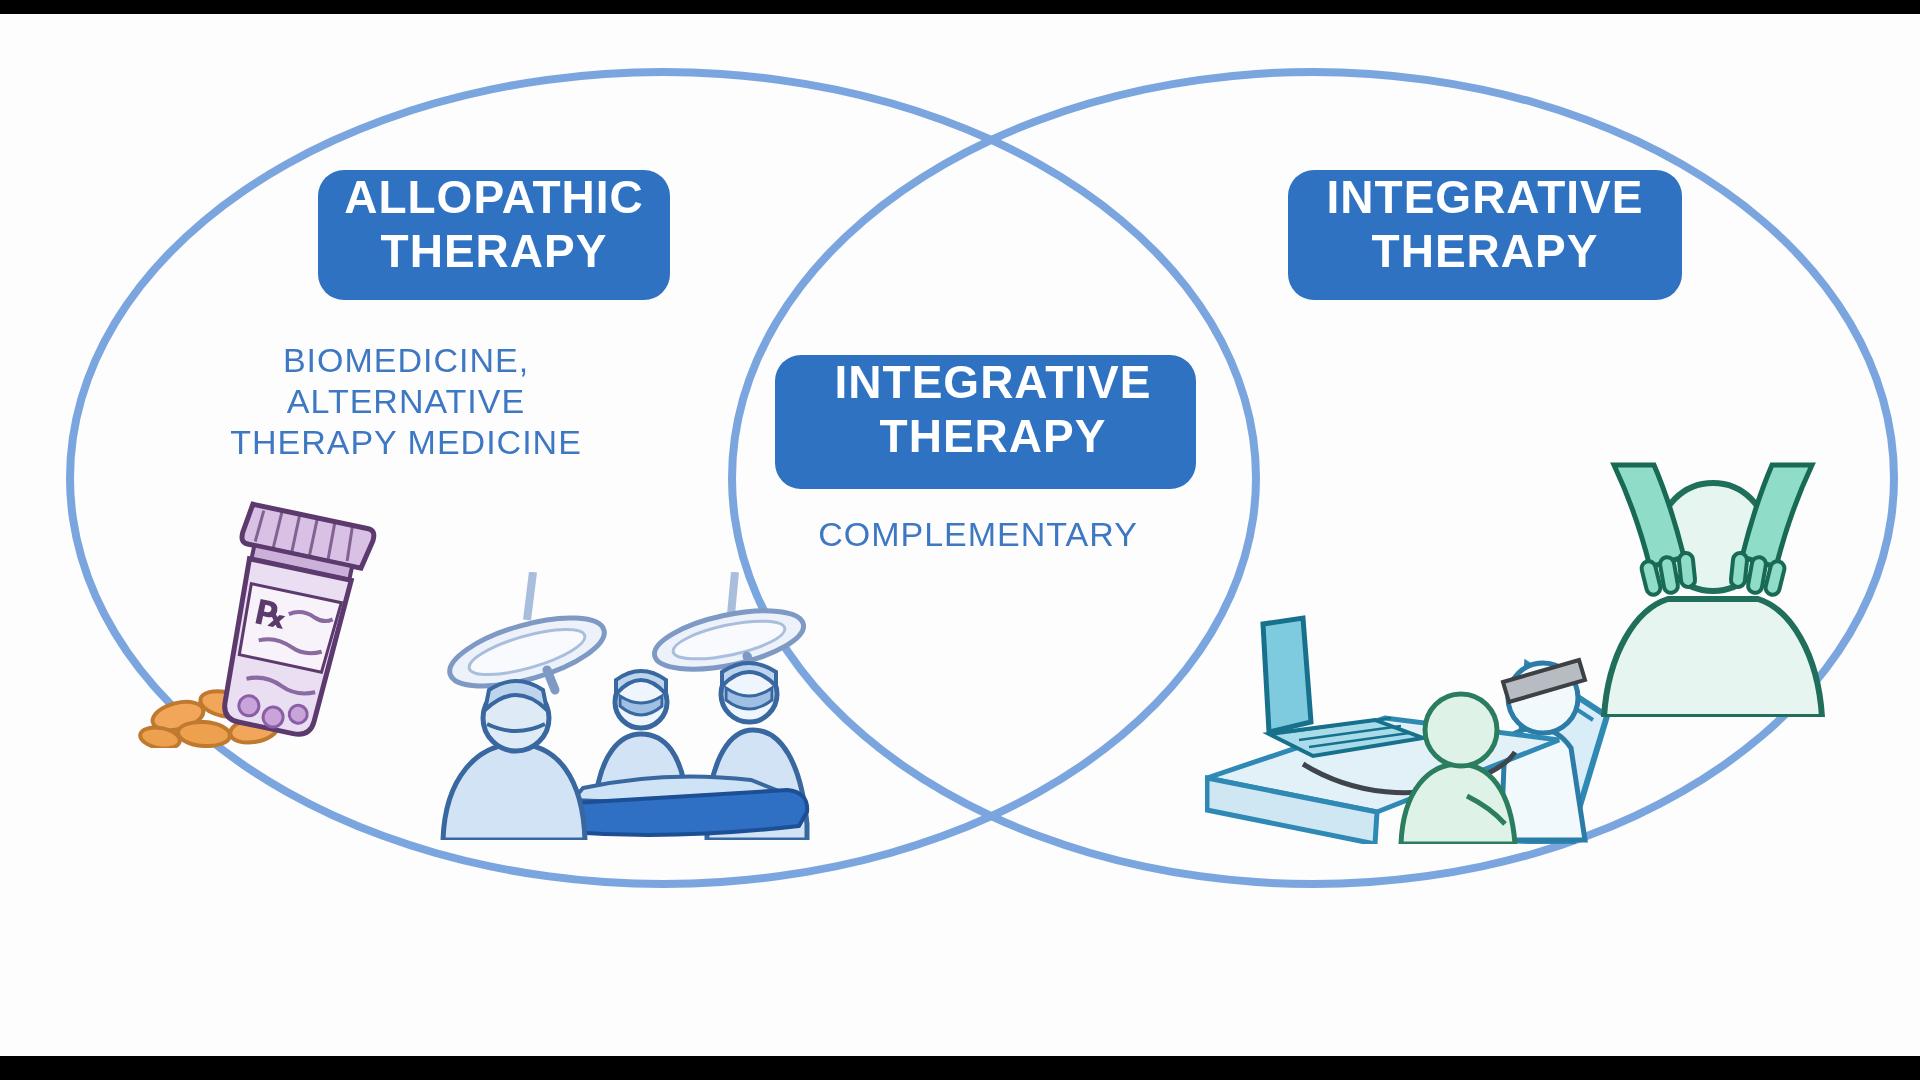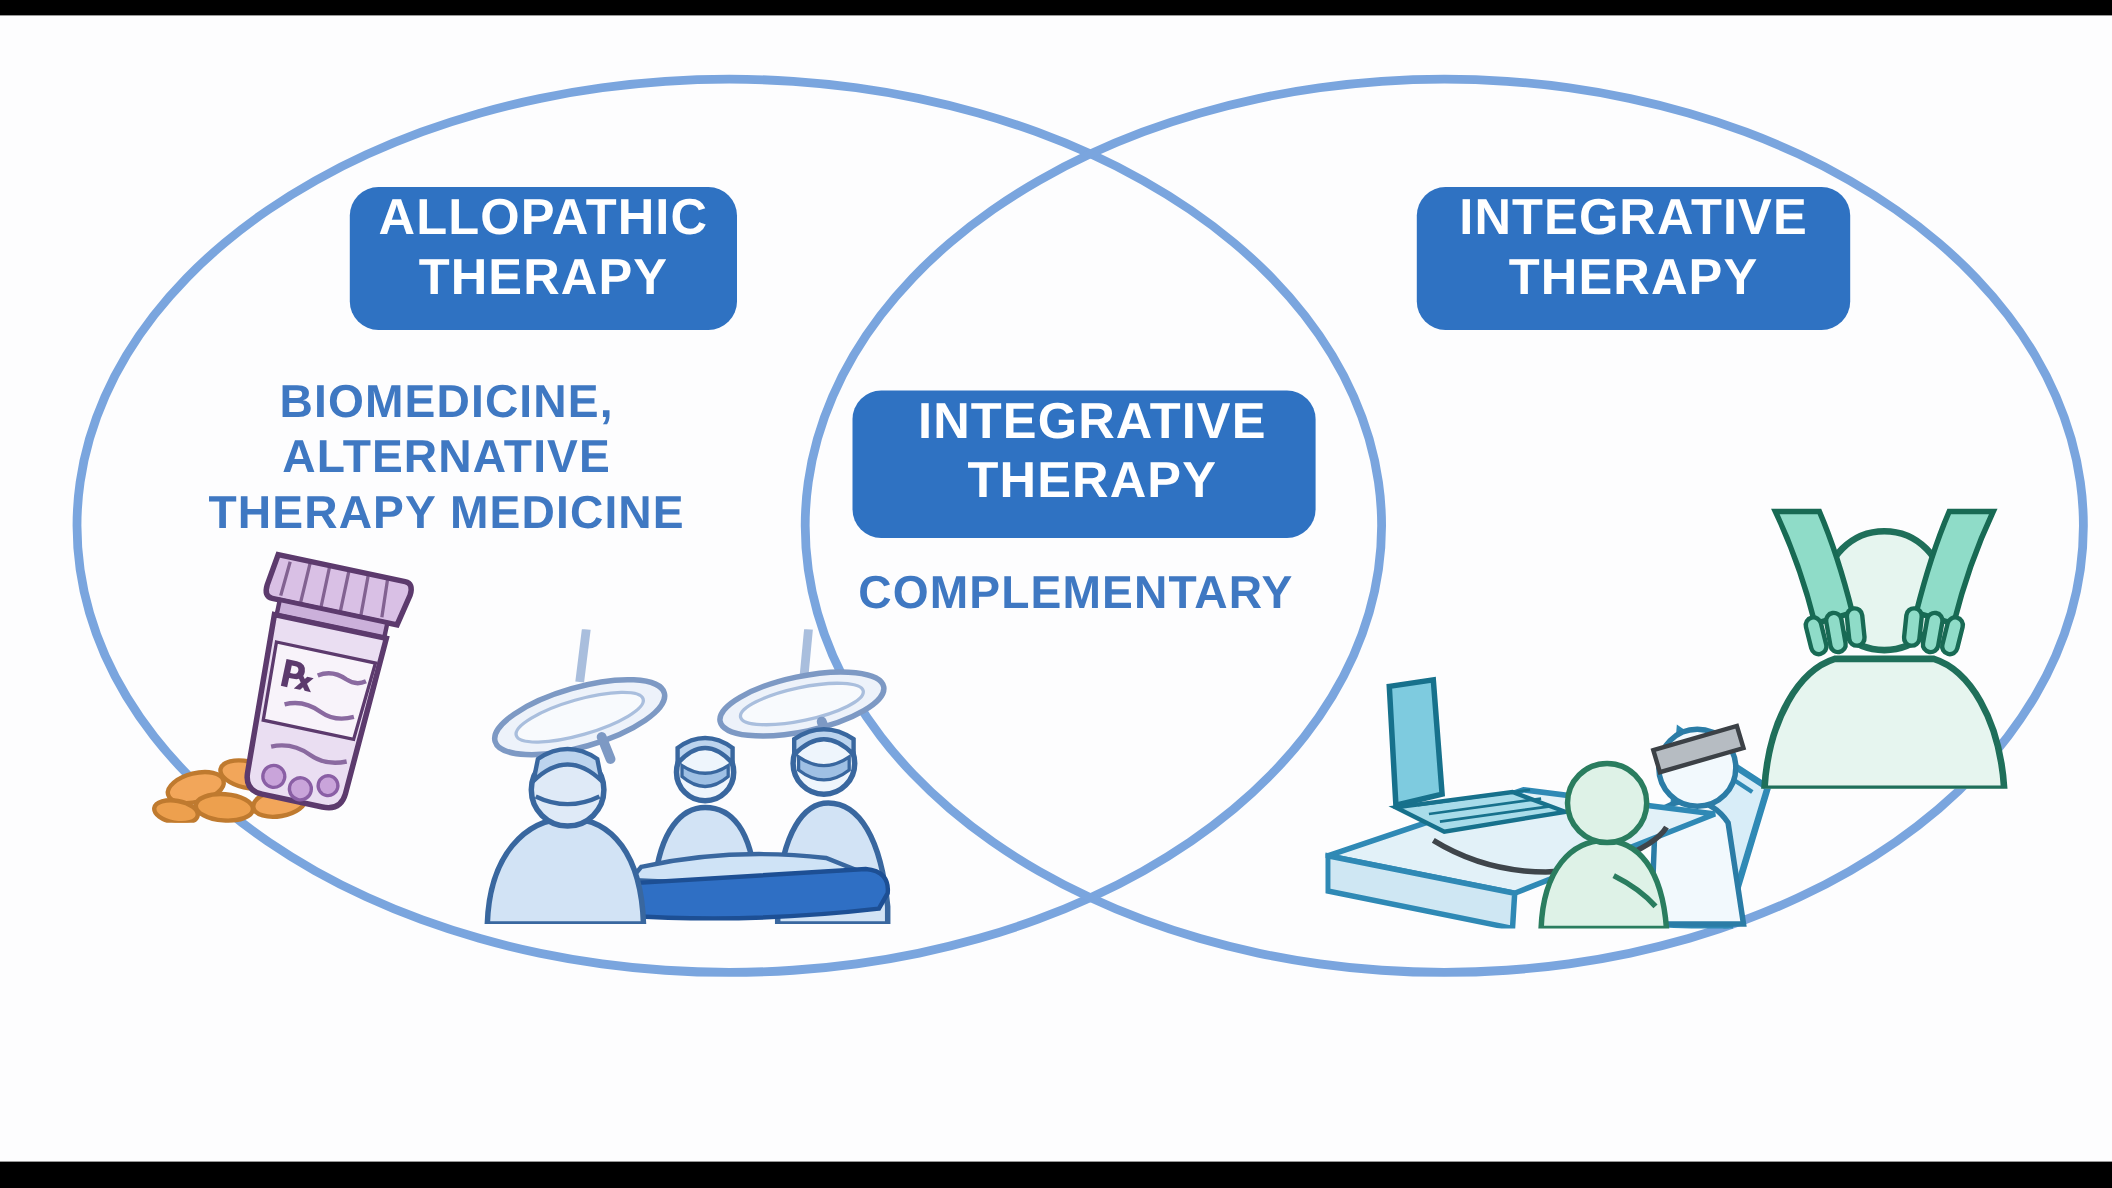--- a/index.html
+++ b/index.html
@@ -19,22 +19,22 @@
   .ellipse-right{left:728px;top:68px;width:1170px;height:820px;}
   .badge{
     position:absolute;background:var(--badge,#2f72c2);border-radius:26px;
     color:#ffffff;display:flex;flex-direction:column;align-items:center;
     font-weight:700;font-size:46px;line-height:1.18;letter-spacing:1px;text-align:center;
   }
   .badge-allopathic{left:318px;top:170px;width:352px;height:130px;}
   .badge-integrative{left:775px;top:355px;width:406px;height:134px;padding-left:15px;}
   .badge-alternative{left:1288px;top:170px;width:394px;height:130px;}
   .desc{
-    position:absolute;color:var(--label,#3f78c2);font-weight:700;
-    font-size:42px;line-height:1.2;letter-spacing:1px;text-align:center;
+    position:absolute;color:var(--label,#3f78c2);font-weight:400;
+    font-size:34px;line-height:1.2;letter-spacing:1px;text-align:center;
   }
   .desc-left{left:128px;top:340px;width:556px;}
   .desc-overlap{left:760px;top:514px;width:436px;text-align:center;}
   .desc-right{left:1300px;top:340px;width:520px;}
   .illus{position:absolute;}
   .illus svg{display:block;width:100%;height:100%;}
   .illus-pill{left:138px;top:498px;width:270px;height:250px;}
   .illus-surgery{left:415px;top:572px;width:400px;height:268px;}
   .illus-biofeedback{left:1205px;top:572px;width:420px;height:272px;}
   .illus-massage{left:1588px;top:455px;width:250px;height:262px;}

